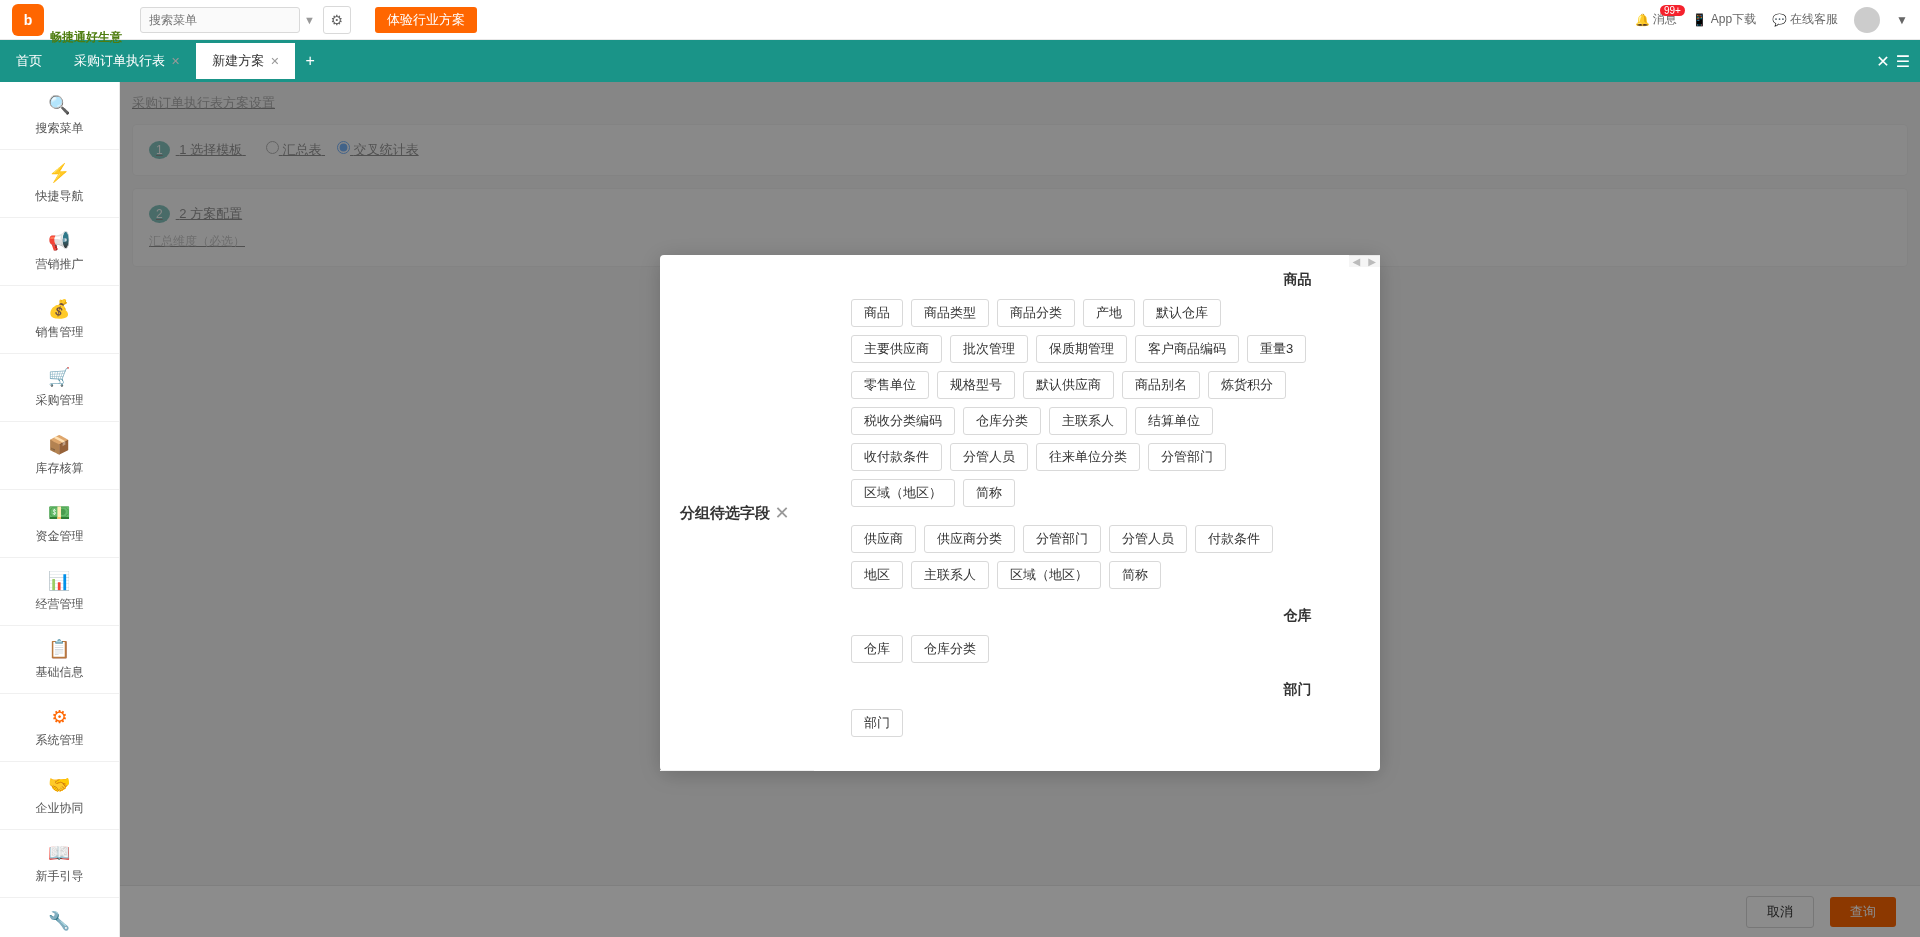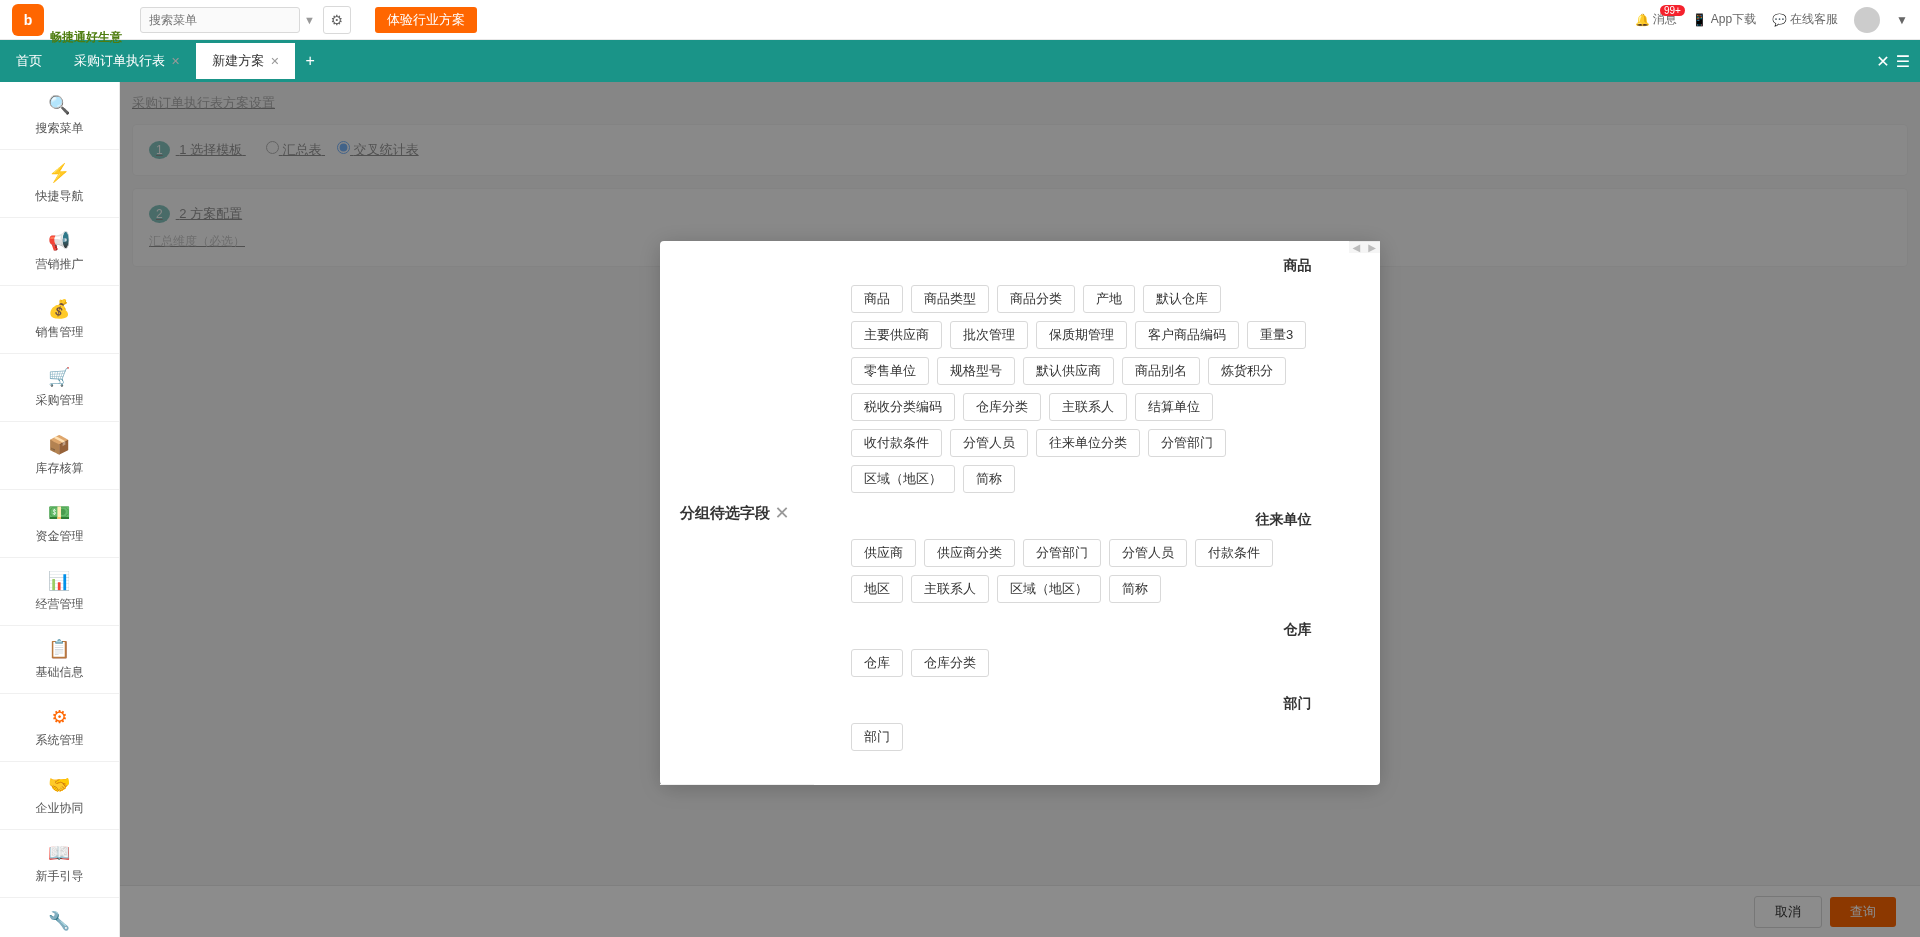--- a/index.html
+++ b/index.html
@@ -241,21 +241,21 @@
     
     .bottom-bar {
       position: fixed;
       bottom: 0; right: 0;
       width: calc(100% - 120px);
       height: 52px;
       background: #fff;
       border-top: 1px solid #e8e8e8;
       display: flex; align-items: center; justify-content: flex-end;
       padding: 0 24px;
-      gap: 8px;
+      gap: 16px;
       z-index: 10;
     }
     .btn-cancel {
       border: 1px solid #d9d9d9; background: #fff;
       color: #333; padding: 6px 20px; border-radius: 3px;
       cursor: pointer; font-size: 13px;
     }
     .btn-confirm {
       background: #f60; color: #fff; border: none;
       padding: 6px 20px; border-radius: 3px;
@@ -434,23 +434,20 @@
               <span class="field-tag">收付款条件</span>
               <span class="field-tag">分管人员</span>
               <span class="field-tag">往来单位分类</span>
               <span class="field-tag">分管部门</span>
               <span class="field-tag">区域（地区）</span>
               <span class="field-tag">简称</span>
             </div>
           </div>
 
           <div class="field-group">
-            <div class="field-group-title">
-              <span>往来单位</span>
-            </div>
             <div class="field-tags">
               <span class="field-tag">供应商</span>
               <span class="field-tag">供应商分类</span>
               <span class="field-tag">分管部门</span>
               <span class="field-tag">分管人员</span>
               <span class="field-tag">付款条件</span>
               <span class="field-tag">地区</span>
               <span class="field-tag">主联系人</span>
               <span class="field-tag">区域（地区）</span>
               <span class="field-tag">简称</span>

